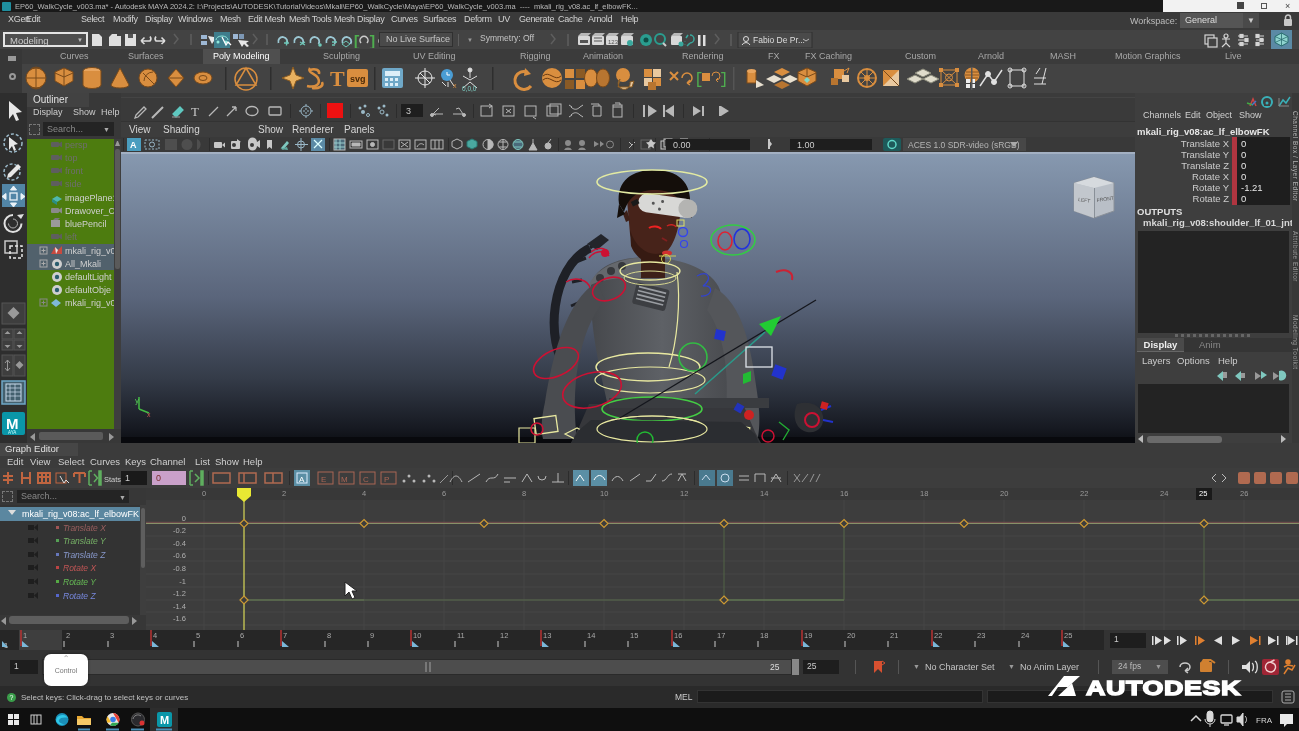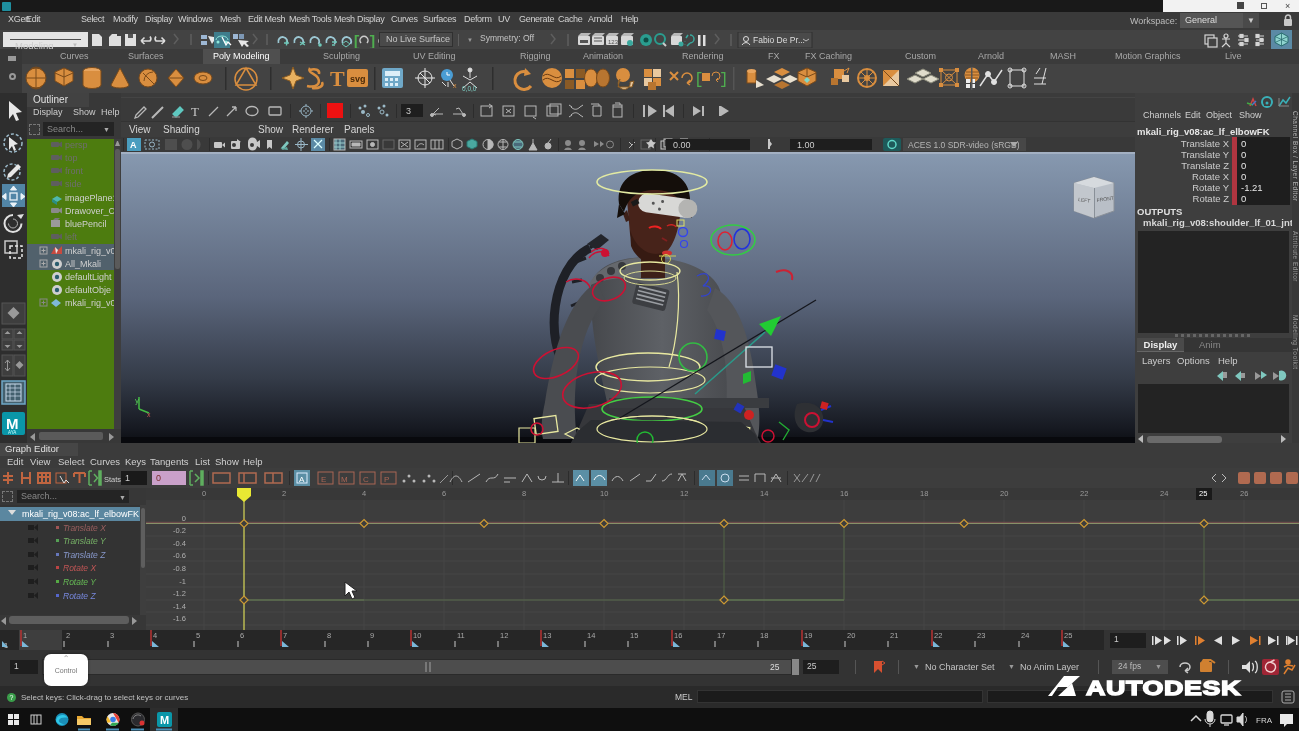--- a/index.html
+++ b/index.html
@@ -8,20 +8,21 @@
        font-family:"Liberation Sans",sans-serif;background:#3b3b3b;}
   .abs{position:absolute;}
   .txt{color:#cfcfcf;white-space:nowrap;}
 </style>
 </head>
 <body>
 <div id="app">
 
 <div class="abs" style="left:0;top:0;width:1299px;height:12px;background:#191919;"></div>
 <div class="abs" style="left:2px;top:2px;width:9px;height:9px;background:#1f8f9f;border-radius:1px;"></div>
+<div class="abs txt" style="left:15px;top:2px;font-size:7.5px;color:#b9b9b9;">EP60_WalkCycle_v003.ma* - Autodesk MAYA 2024.2: I:\Projects\AUTODESK\TutorialVideos\Mkali\EP60_WalkCycle\Maya\EP60_WalkCycle_v003.ma &nbsp;----&nbsp; mkali_rig_v08.ac_lf_elbowFK...</div>
 <div class="abs" style="left:1163px;top:0;width:136px;height:12px;background:#f2f2f2;"></div>
 <div class="abs" style="left:1237px;top:2px;width:7px;height:7px;background:#444;"></div>
 <div class="abs" style="left:1261px;top:3px;width:6px;height:6px;border:1px solid #555;"></div>
 <div class="abs" style="left:1285px;top:1px;color:#444;font-size:9px;font-family:'Liberation Sans',sans-serif;">×</div>
 
 <div class="abs" style="left:0;top:12px;width:1299px;height:18px;background:#3a3a3a;"></div>
 <div id="menubar" class="abs" style="left:0;top:14px;width:1299px;height:14px;font-size:9px;letter-spacing:-0.3px;color:#d2d2d2;">
   <span class="abs" style="left:8px;">XGen</span>
       <span class="abs" style="left:26px;">Edit</span>
       <span class="abs" style="left:47px;margin-top:16px;">Create</span>
@@ -45,21 +46,21 @@
 <div class="abs txt" style="left:1130px;top:16px;font-size:9px;color:#bdbdbd;">Workspace:</div>
 <div class="abs" style="left:1180px;top:13px;width:78px;height:15px;background:#555;color:#ddd;font-size:9px;padding:2px 5px;">General</div>
 <div class="abs" style="left:1243px;top:13px;width:16px;height:15px;background:#4a4a4a;color:#ccc;font-size:8px;text-align:center;line-height:15px;">▼</div>
 <svg class="abs" style="left:1282px;top:14px;" width="12" height="13" viewBox="0 0 12 13">
       <rect x="2" y="5" width="8" height="7" rx="1" fill="#c9c9c9"></rect>
       <path d="M3.5 5 v-1.5 a2.5 2.5 0 0 1 5 0 V5" stroke="#c9c9c9" stroke-width="1.5" fill="none"></path>
     </svg>
 
 <div class="abs" style="left:0;top:30px;width:1299px;height:19px;background:#434343;"></div>
 <div id="statusrow" class="abs" style="left:0;top:30px;width:1299px;height:19px;">
-  <div class="abs" style="left:3px;top:2px;width:85px;height:15px;background:#4e4e4e;border:7px solid #e5e5e5;color:#ccc;font-size:9.5px;padding-left:5px;line-height:13px;">Modeling <span style="float:right;margin-right:3px;font-size:6px;color:#bbb;">▼</span></div>
+  <div class="abs" style="left:3px;top:2px;width:85px;height:15px;background:#4e4e4e;border:2px solid #e5e5e5;color:#ccc;font-size:9.5px;padding-left:5px;line-height:13px;">Modeling <span style="float:right;margin-right:3px;font-size:6px;color:#bbb;">▼</span></div>
   <svg class="abs" style="left:90px;top:2px;" width="1209" height="16" viewBox="0 0 1209 16">
     <defs>
       <path id="sepa" d="M0 2 l4 5 -4 5" stroke="#5e5e5e" stroke-width="1.5" fill="none"></path>
       <path id="sepl" d="M0 2 v11" stroke="#5e5e5e" stroke-width="1.5" fill="none"></path>
       <g id="snapc">
             <path d="M2.5 11 a4.5 4.5 0 1 1 8 1" stroke="#9cc8d4" stroke-width="1.8" fill="none"></path>
           </g>
       <g id="clap">
             <rect x="0" y="4" width="12" height="9" rx="1" fill="#d8d8d8"></rect>
             <path d="M0 4 l3 -3 h10 l-3 3 z" fill="#b8b8b8"></path>
@@ -952,21 +953,21 @@
 </div>
 
 <div id="grapheditor" class="abs" style="left:0;top:443px;width:1299px;height:187px;background:#3b3b3b;">
   <div class="abs" style="left:0;top:0;width:78px;height:13px;background:#464646;color:#e0e0e0;font-size:9.5px;padding:0px 5px;">Graph Editor</div>
   <div class="abs" style="left:0;top:13px;width:1299px;height:12px;color:#d0d0d0;font-size:9.5px;">
     <span style="position:absolute;left:7px;">Edit</span>
         <span style="position:absolute;left:30px;">View</span>
         <span style="position:absolute;left:58px;">Select</span>
         <span style="position:absolute;left:90px;">Curves</span>
         <span style="position:absolute;left:125px;">Keys</span>
-        <span style="position:absolute;left:150px;">Tangents</span>
+        <span style="position:absolute;left:150px;">Channel</span>
         <span style="position:absolute;left:195px;">List</span>
         <span style="position:absolute;left:215px;">Show</span>
         <span style="position:absolute;left:243px;">Help</span>
   </div>
 
   <div class="abs" style="left:0;top:25px;width:1299px;height:20px;background:#3d3d3d;">
     <svg width="1299" height="20" viewBox="0 0 1299 20">
       <g stroke="#c06540" stroke-width="2" fill="none">
         <path d="M8 4 v12 M3 8 h10 M3 12 h4 m6 0 h-4"></path>
         <path d="M22 4 v12 m8 -12 v12 m-8 -6 h8"></path>

